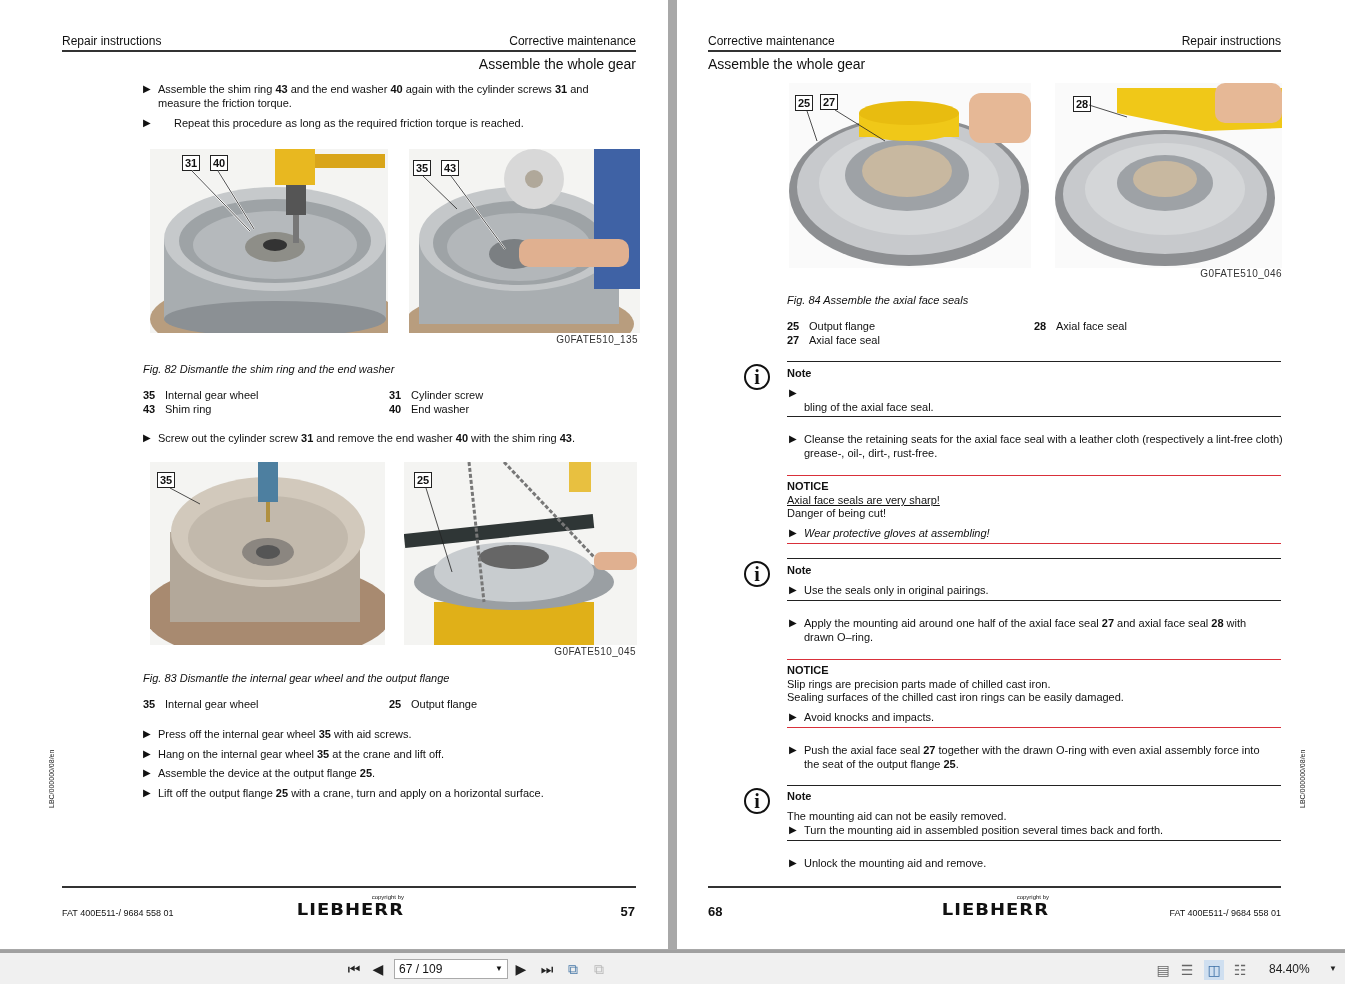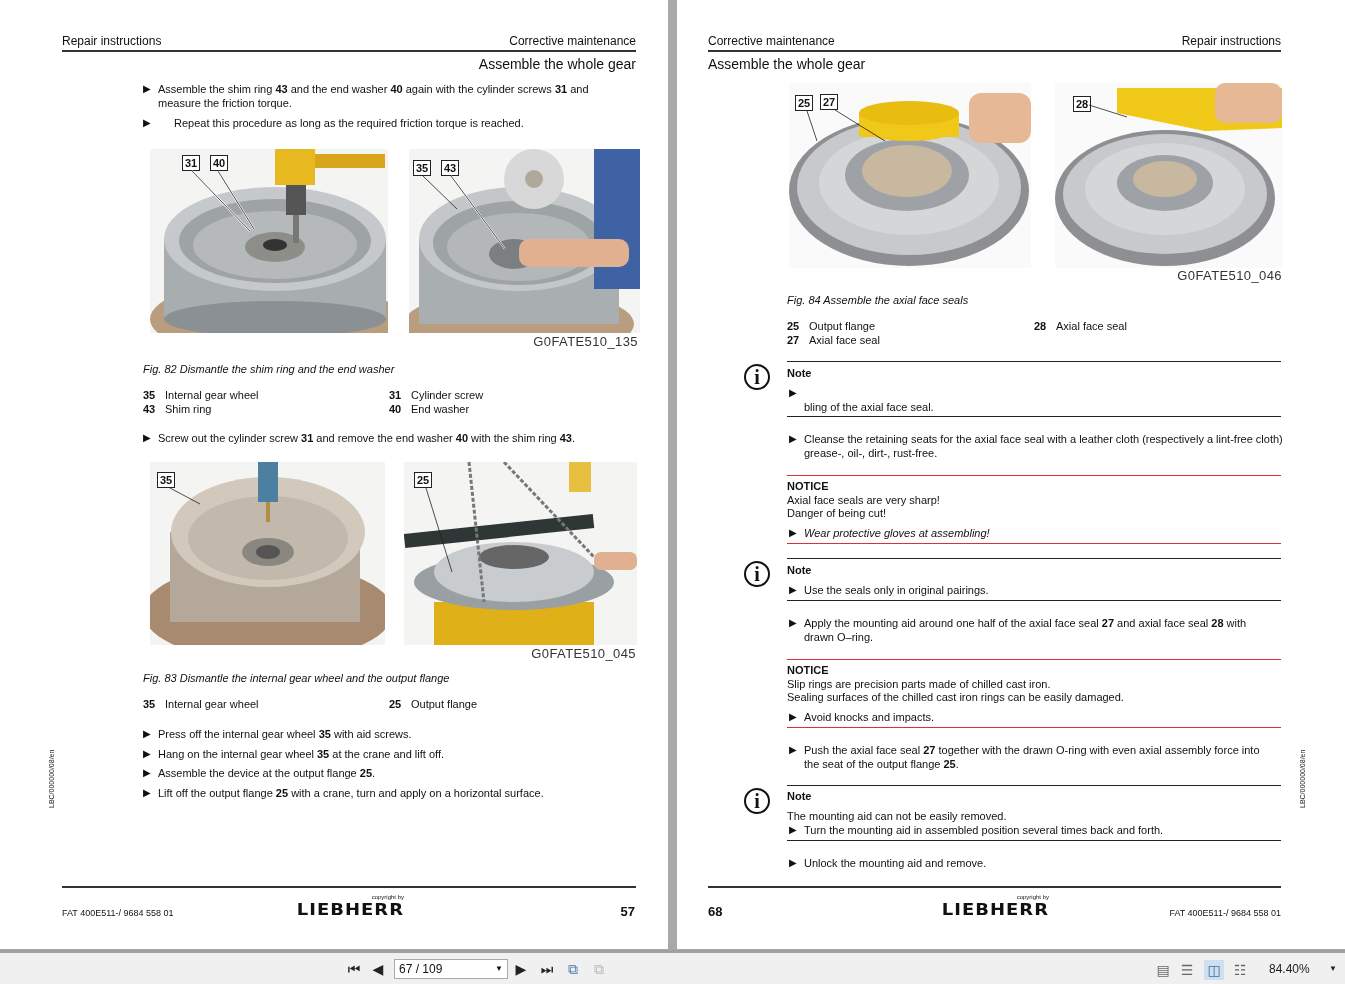--- a/index.html
+++ b/index.html
@@ -14,21 +14,21 @@
   .hdr-rule { position: absolute; height: 1.5px; background: #333; }
   .subhdr { font-size: 14px; color: #111; }
   .t { font-size: 11px; line-height: 14px; color: #111; }
   .bullet { position: absolute; font-size: 11px; line-height: 14px; }
   .bullet .arrow { position: absolute; left: 0; top: 0; font-size: 10px; }
   .bullet .txt { position: absolute; left: 15px; top: 0; }
   b { font-weight: bold; }
   .cap { font-size: 11px; font-style: italic; }
   .leg { position: absolute; font-size: 11px; line-height: 14px; }
   .leg .num { font-weight: bold; display: inline-block; width: 22px; }
-  .imgcode { font-size: 13px; letter-spacing: 0.4px; color: #333; }
+  .imgcode { font-size: 10px; letter-spacing: 0.4px; color: #333; }
   .photo { position: absolute; overflow: hidden; background: #f2f2f2; }
   .callout { position: absolute; background: #fff; border: 1px solid #222; font-size: 11px; font-weight: bold; padding: 0 2px; line-height: 14px; }
   .rule-black { position: absolute; height: 1px; background: #222; }
   .rule-red { position: absolute; height: 1px; background: #d9303a; }
   .info-icon { position: absolute; width: 26px; height: 26px; border: 2px solid #111; border-radius: 50%; text-align: center; font-family: "Liberation Serif", serif; font-weight: bold; font-size: 20px; line-height: 22px; }
   .note-title { position: absolute; font-size: 11px; font-weight: bold; }
   .vert { position: absolute; font-size: 7px; transform: rotate(-90deg); transform-origin: left top; white-space: nowrap; color: #222; }
   .footer-left { font-size: 9px; }
   .pagenum { font-size: 13px; font-weight: bold; }
   .logo { position: absolute; text-align: right; }
@@ -254,21 +254,21 @@
     </div>
     <div class="rule-black" style="left:110px;width:494px;top:416px;"></div>
 
     <div class="bullet" style="left:112px;top:432px;width:492px;">
       <span class="arrow">▶</span>
       <span class="txt" style="white-space:nowrap;"><span>Cleanse the retaining seats for the axial face seal with a leather cloth (respectively a lint-free cloth)</span><br><span>grease-, oil-, dirt-, rust-free.</span></span>
     </div>
 
     <div class="rule-red" style="left:110px;width:494px;top:475px;"></div>
     <div class="note-title" style="left:110px;top:480px;">NOTICE</div>
-    <div class="abs t" style="left:110px;top:493px;">Axial face seals are very sharp!</div>
+    <div class="abs t" style="left:110px;top:493px;text-decoration:underline;">Axial face seals are very sharp!</div>
     <div class="abs t" style="left:110px;top:506px;">Danger of being cut!</div>
     <div class="bullet" style="left:112px;top:526px;width:492px;">
       <span class="arrow">▶</span>
       <span class="txt" style="white-space:nowrap;font-style:italic;">Wear protective gloves at assembling!</span>
     </div>
     <div class="rule-red" style="left:110px;width:494px;top:543px;"></div>
 
     <div class="rule-black" style="left:110px;width:494px;top:558px;"></div>
     <div class="info-icon" style="left:67px;top:561px;">i</div>
     <div class="note-title" style="left:110px;top:564px;">Note</div>

